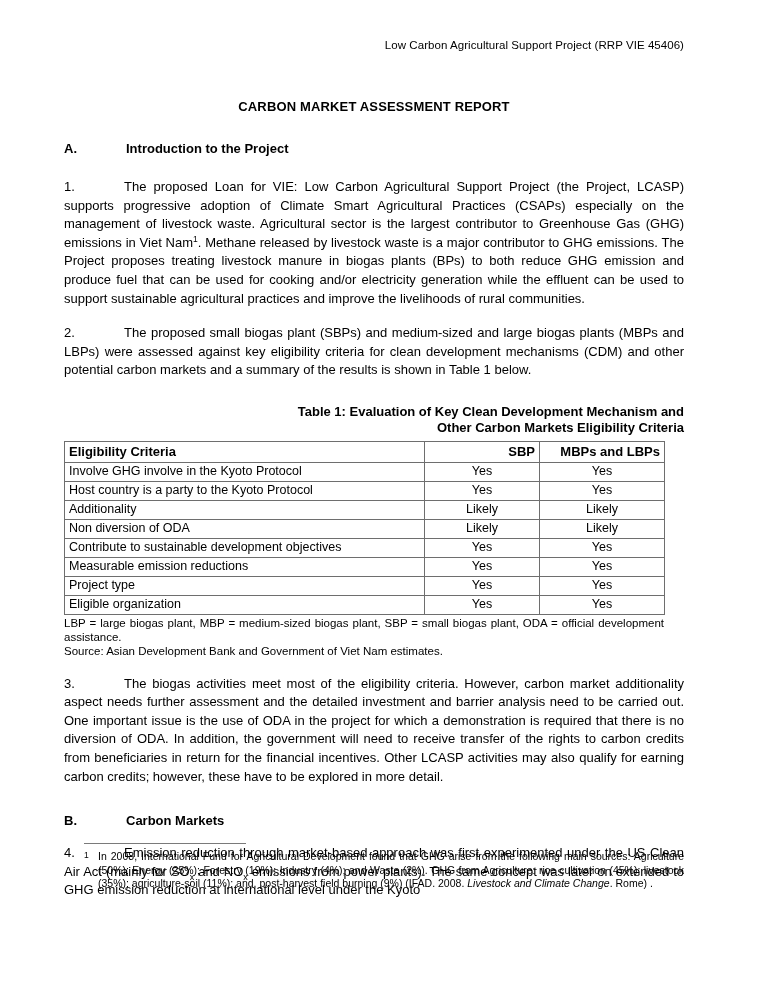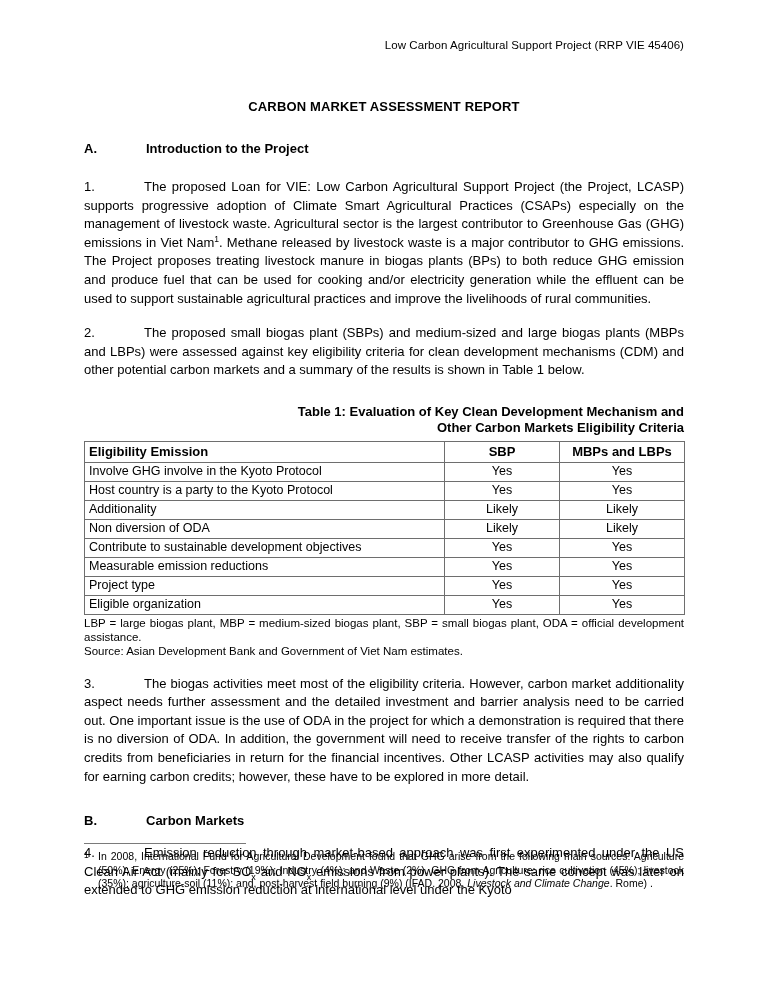--- a/index.html
+++ b/index.html
@@ -14,21 +14,21 @@
     color: #000000;
     position: relative;
     overflow: hidden;
   }
   .page {
     position: absolute;
     left: 0; top: 0;
     width: 768px;
     height: 932px;
     box-sizing: border-box;
-    padding: 38px 84px 0 84px;
+    padding: 38px 84px 0 64px;
   }
 
   
   .doc-header {
     font-size: 11.5px;
     text-align: right;
     line-height: 14px;
     letter-spacing: 0.05px;
     margin: 0 0 0 0;
     padding-right: 0px;
@@ -103,21 +103,21 @@
     text-align: left;
     vertical-align: middle;
   }
   table.eval thead th {
     font-weight: bold;
     font-size: 13px;
     padding-top: 2px;
     padding-bottom: 3px;
   }
   table.eval th.c-crit { text-align: left; }
-  table.eval th.c-sbp, table.eval th.c-mbp { text-align: center; }
+  table.eval th.c-sbp, table.eval th.c-mbp { text-align: right; }
   table.eval td.v { text-align: center; }
   col.crit { width: 360px; }
   col.sbp  { width: 115px; }
   col.mbp  { width: 125px; }
 
   .table-notes {
     font-size: 11.5px;
     line-height: 14.2px;
     margin: 1px 0 16px 0;
     width: 600px;
@@ -182,21 +182,21 @@
   </div>
 
   <table class="eval">
     <colgroup>
       <col class="crit">
         <col class="sbp">
         <col class="mbp">
     </colgroup>
     <thead>
       <tr>
-        <th class="c-crit">Eligibility Emission</th>
+        <th class="c-crit">Eligibility Criteria</th>
         <th class="c-sbp">SBP</th>
         <th class="c-mbp">MBPs and LBPs</th>
       </tr>
     </thead>
     <tbody>
       <tr>
         <td>Involve GHG involve in the Kyoto Protocol</td>
         <td class="v">Yes</td>
         <td class="v">Yes</td>
       </tr>

